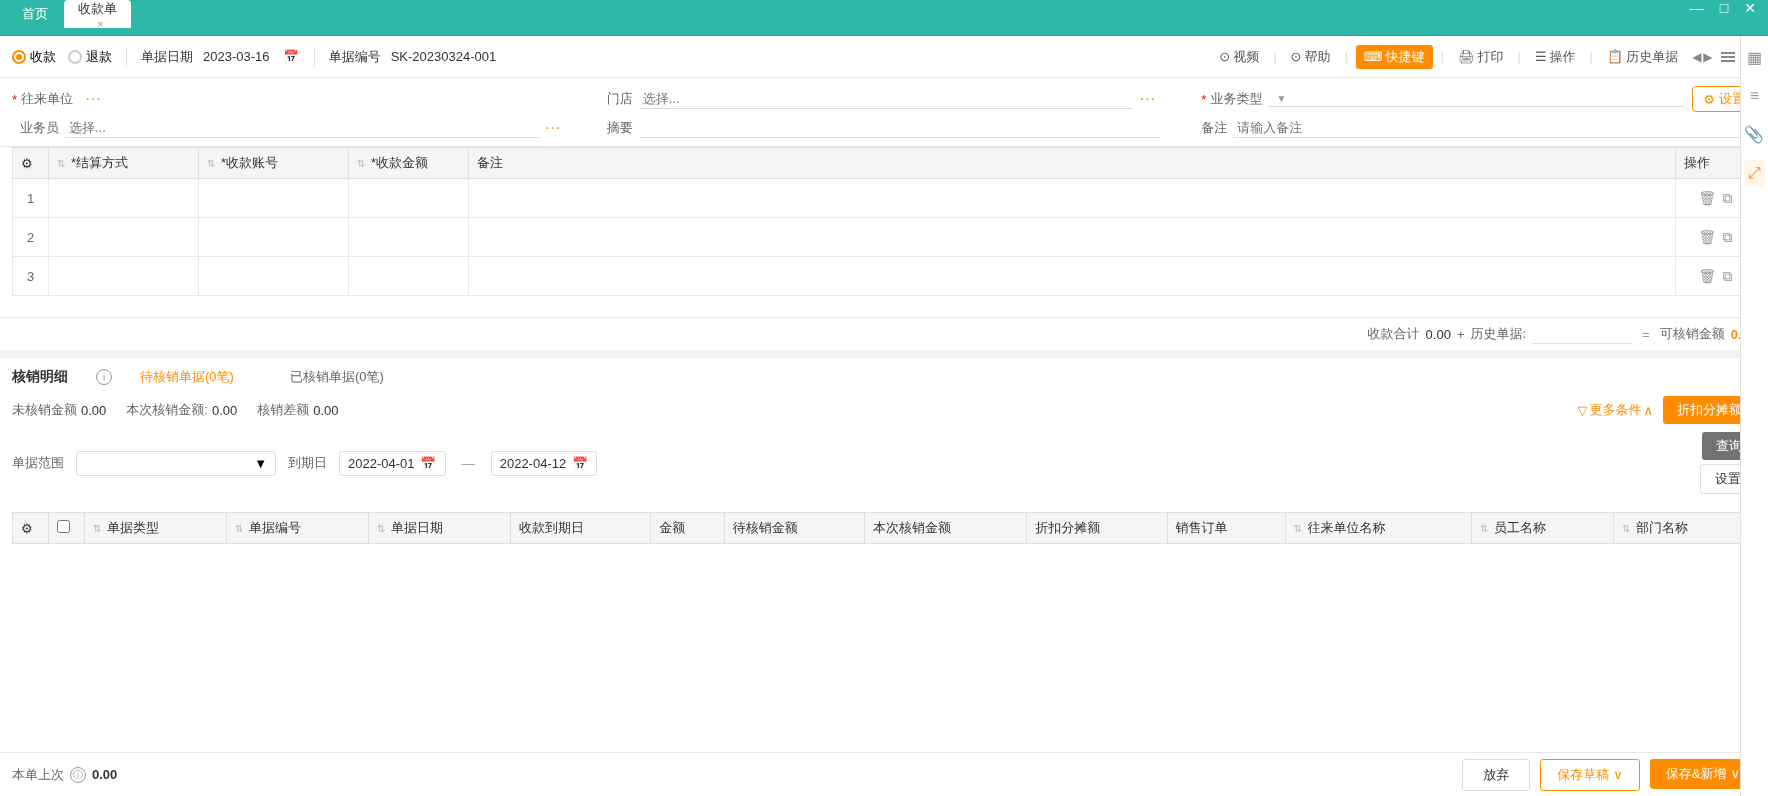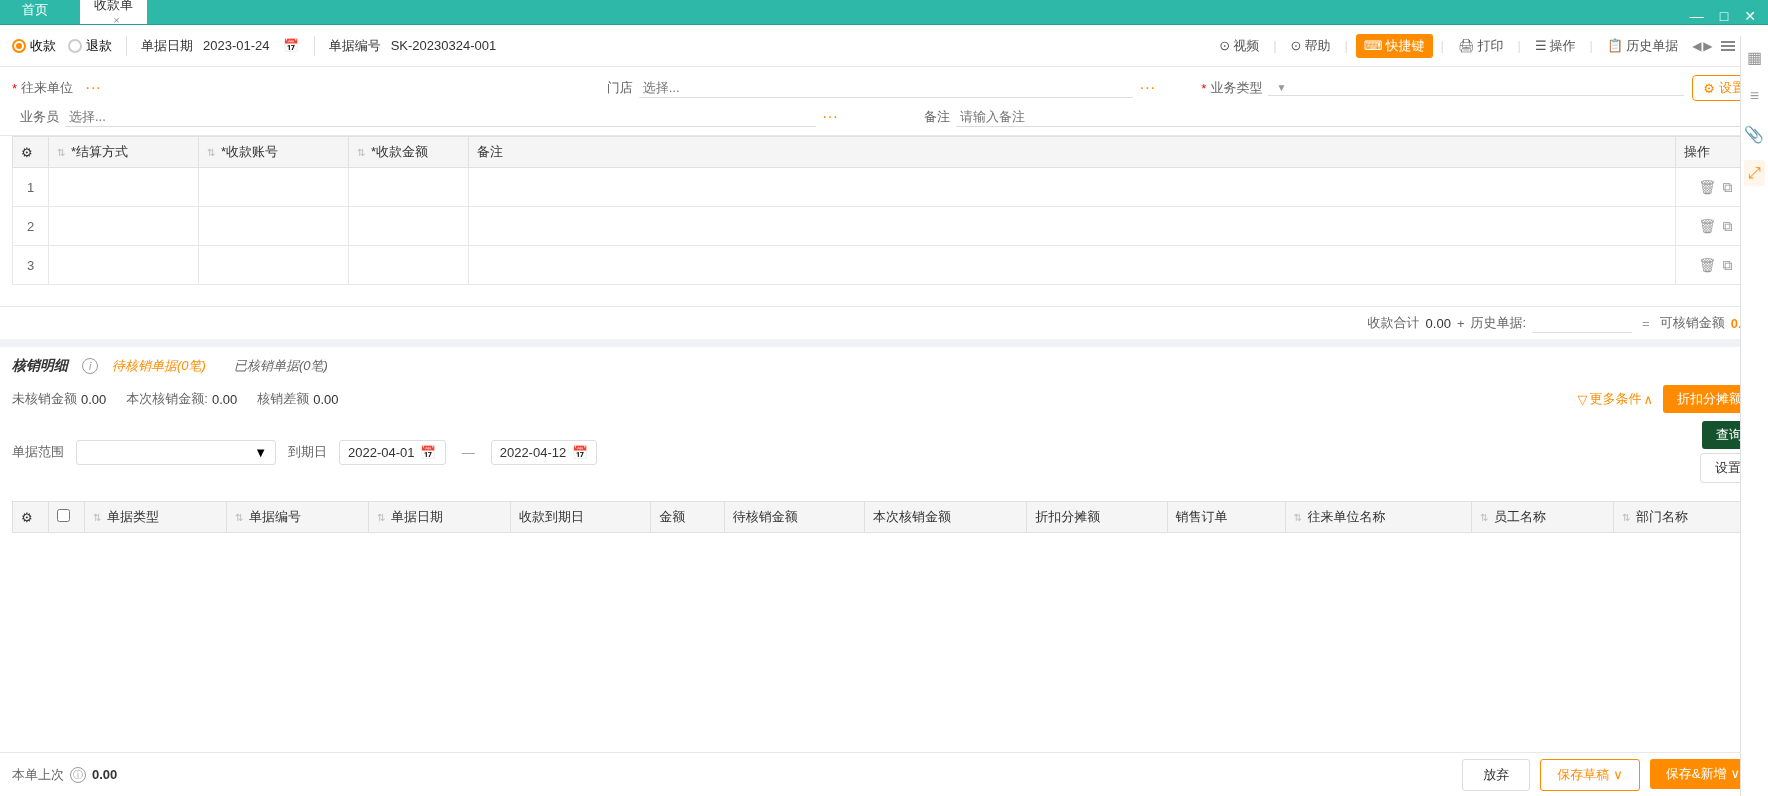--- a/index.html
+++ b/index.html
@@ -1,22 +1,21 @@
 <!DOCTYPE html>
 <html><head>
   <meta charset="utf-8">
   <style>
     * { box-sizing: border-box; margin: 0; padding: 0; font-family: 'Microsoft YaHei', Arial, sans-serif; font-size: 13px; }
     body { background: #f0f2f5; width: 1768px; height: 796px; overflow: hidden; }
 
     
     .tab-bar {
-      display: flex; align-items: flex-end; background: #2db8a8; height: 25px; padding: 0 8px;
+      display: flex; align-items: flex-start; background: #2db8a8; height: 36px; padding: 0 8px;
       border-bottom: 1px solid #25a090;
-      gap: 16px;
     }
     .tab-item {
       display: flex; align-items: center; padding: 0 14px; height: 28px; border-radius: 4px 4px 0 0;
       cursor: pointer; color: rgba(255,255,255,0.85); font-size: 13px; margin-right: 2px;
     }
     .tab-item.active { background: #fff; color: #333; flex-direction: column; }
     .tab-item.home { color: #fff; }
     .tab-close { margin-left: 6px; color: #999; font-size: 11px; cursor: pointer; }
     .tab-bar-right { margin-left: auto; display: flex; align-items: center; gap: 8px; }
     .win-btn { color: #fff; cursor: pointer; font-size: 14px; padding: 0 4px; }
@@ -75,38 +74,38 @@
     .summary-value { color: #333; }
     .summary-orange { color: #ff8c00; font-weight: bold; }
     .summary-input { border: none; border-bottom: 1px solid #ddd; width: 100px; padding: 2px 4px; outline: none; }
     .eq-sign { color: #999; margin: 0 4px; }
 
     
     .section-divider { height: 8px; background: #f0f2f5; }
 
     
     .reconcile-section { background: #fff; padding: 10px 12px; }
-    .reconcile-header { display: flex; align-items: center; gap: 14px; margin-bottom: 10px; font-style: italic; }
+    .reconcile-header { display: flex; align-items: center; gap: 28px; margin-bottom: 10px; }
     .section-title { font-size: 14px; font-weight: bold; color: #333; }
     .info-icon { width: 16px; height: 16px; border-radius: 50%; border: 1px solid #999; display: flex; align-items: center; justify-content: center; font-size: 10px; color: #999; cursor: pointer; }
     .tab-link { color: #ff8c00; cursor: pointer; font-size: 13px; }
     .stats-row { display: flex; align-items: center; gap: 20px; margin-bottom: 8px; }
     .stat-item { display: flex; align-items: center; gap: 4px; }
     .stat-label { color: #666; }
     .stat-value { color: #333; }
     .filter-row { display: flex; align-items: center; gap: 12px; margin-bottom: 8px; }
     .filter-label { color: #666; white-space: nowrap; }
     .filter-select { display: flex; align-items: center; border: 1px solid #ddd; border-radius: 3px; padding: 4px 8px; cursor: pointer; min-width: 200px; }
     .filter-select-val { flex: 1; color: #999; }
     .date-field { display: flex; align-items: center; border: 1px solid #ddd; border-radius: 3px; padding: 4px 8px; gap: 6px; cursor: pointer; }
     .date-val { color: #333; }
     .date-sep { color: #999; margin: 0 4px; }
     .more-conditions { color: #ff8c00; cursor: pointer; display: flex; align-items: center; gap: 2px; }
     .auto-reconcile-btn { background: #ff8c00; color: #fff; border: none; border-radius: 3px; padding: 5px 14px; cursor: pointer; }
-    .query-btn { background: #14532d; color: #fff; border: none; border-radius: 3px; padding: 5px 14px; cursor: pointer; white-space: nowrap; }
+    .query-btn { background: #737373; color: #fff; border: none; border-radius: 3px; padding: 5px 14px; cursor: pointer; white-space: nowrap; }
     .settings-btn2 { background: #fff; color: #333; border: 1px solid #ddd; border-radius: 3px; padding: 5px 14px; cursor: pointer; }
 
     
     .bottom-table-section { padding: 0 12px; background: #fff; }
     .bottom-table { width: 100%; border-collapse: collapse; }
     .bottom-table th { background: #f5f5f5; border: 1px solid #e0e0e0; padding: 6px 8px; font-weight: 500; white-space: nowrap; color: #333; text-align: left; }
     .th-checkbox { width: 36px; text-align: center; }
 
     
     .footer { display: flex; align-items: center; padding: 8px 12px; background: #fff; border-top: 1px solid #e8e8e8; gap: 10px; position: absolute; bottom: 0; left: 0; right: 0; height: 44px; }
@@ -155,21 +154,21 @@
         <div class="radio-dot active"></div>
         <span>收款</span>
       </div>
       <div class="radio-item">
         <div class="radio-dot"></div>
         <span>退款</span>
       </div>
     </div>
     <div class="toolbar-separator"></div>
     <span class="field-label">单据日期</span>
-    <span class="field-value">2023-01-24</span>
+    <span class="field-value">2023-03-16</span>
     <span style="color:#ff8c00;cursor:pointer;margin-left:4px;">📅</span>
     <div class="toolbar-separator"></div>
     <span class="field-label">单据编号</span>
     <span class="field-value">SK-20230324-001</span>
     <div class="toolbar-right">
       <div class="toolbar-btn">
         <span>⊙</span>
         <span>视频</span>
       </div>
       <span style="color:#ddd">|</span>
@@ -242,20 +241,24 @@
     </div>
     <div class="form-row">
 
       <div class="form-field" style="flex:2.5">
         <span class="form-label" style="padding-left:8px">业务员</span>
         <input class="form-input" type="text" placeholder="选择..." style="">
         <span class="more-btn">···</span>
       </div>
       <div class="field-divider"></div>
 
+      <div class="form-field" style="flex:2.5">
+        <span class="form-label">摘要</span>
+        <input class="form-input" type="text" style="">
+      </div>
       <div class="field-divider"></div>
 
       <div class="form-field" style="flex:2.5">
         <span class="form-label">备注</span>
         <input class="form-input" type="text" placeholder="请输入备注" style="">
       </div>
     </div>
   </div>
 
   <div class="table-section" style="max-height:170px;overflow:auto;">

